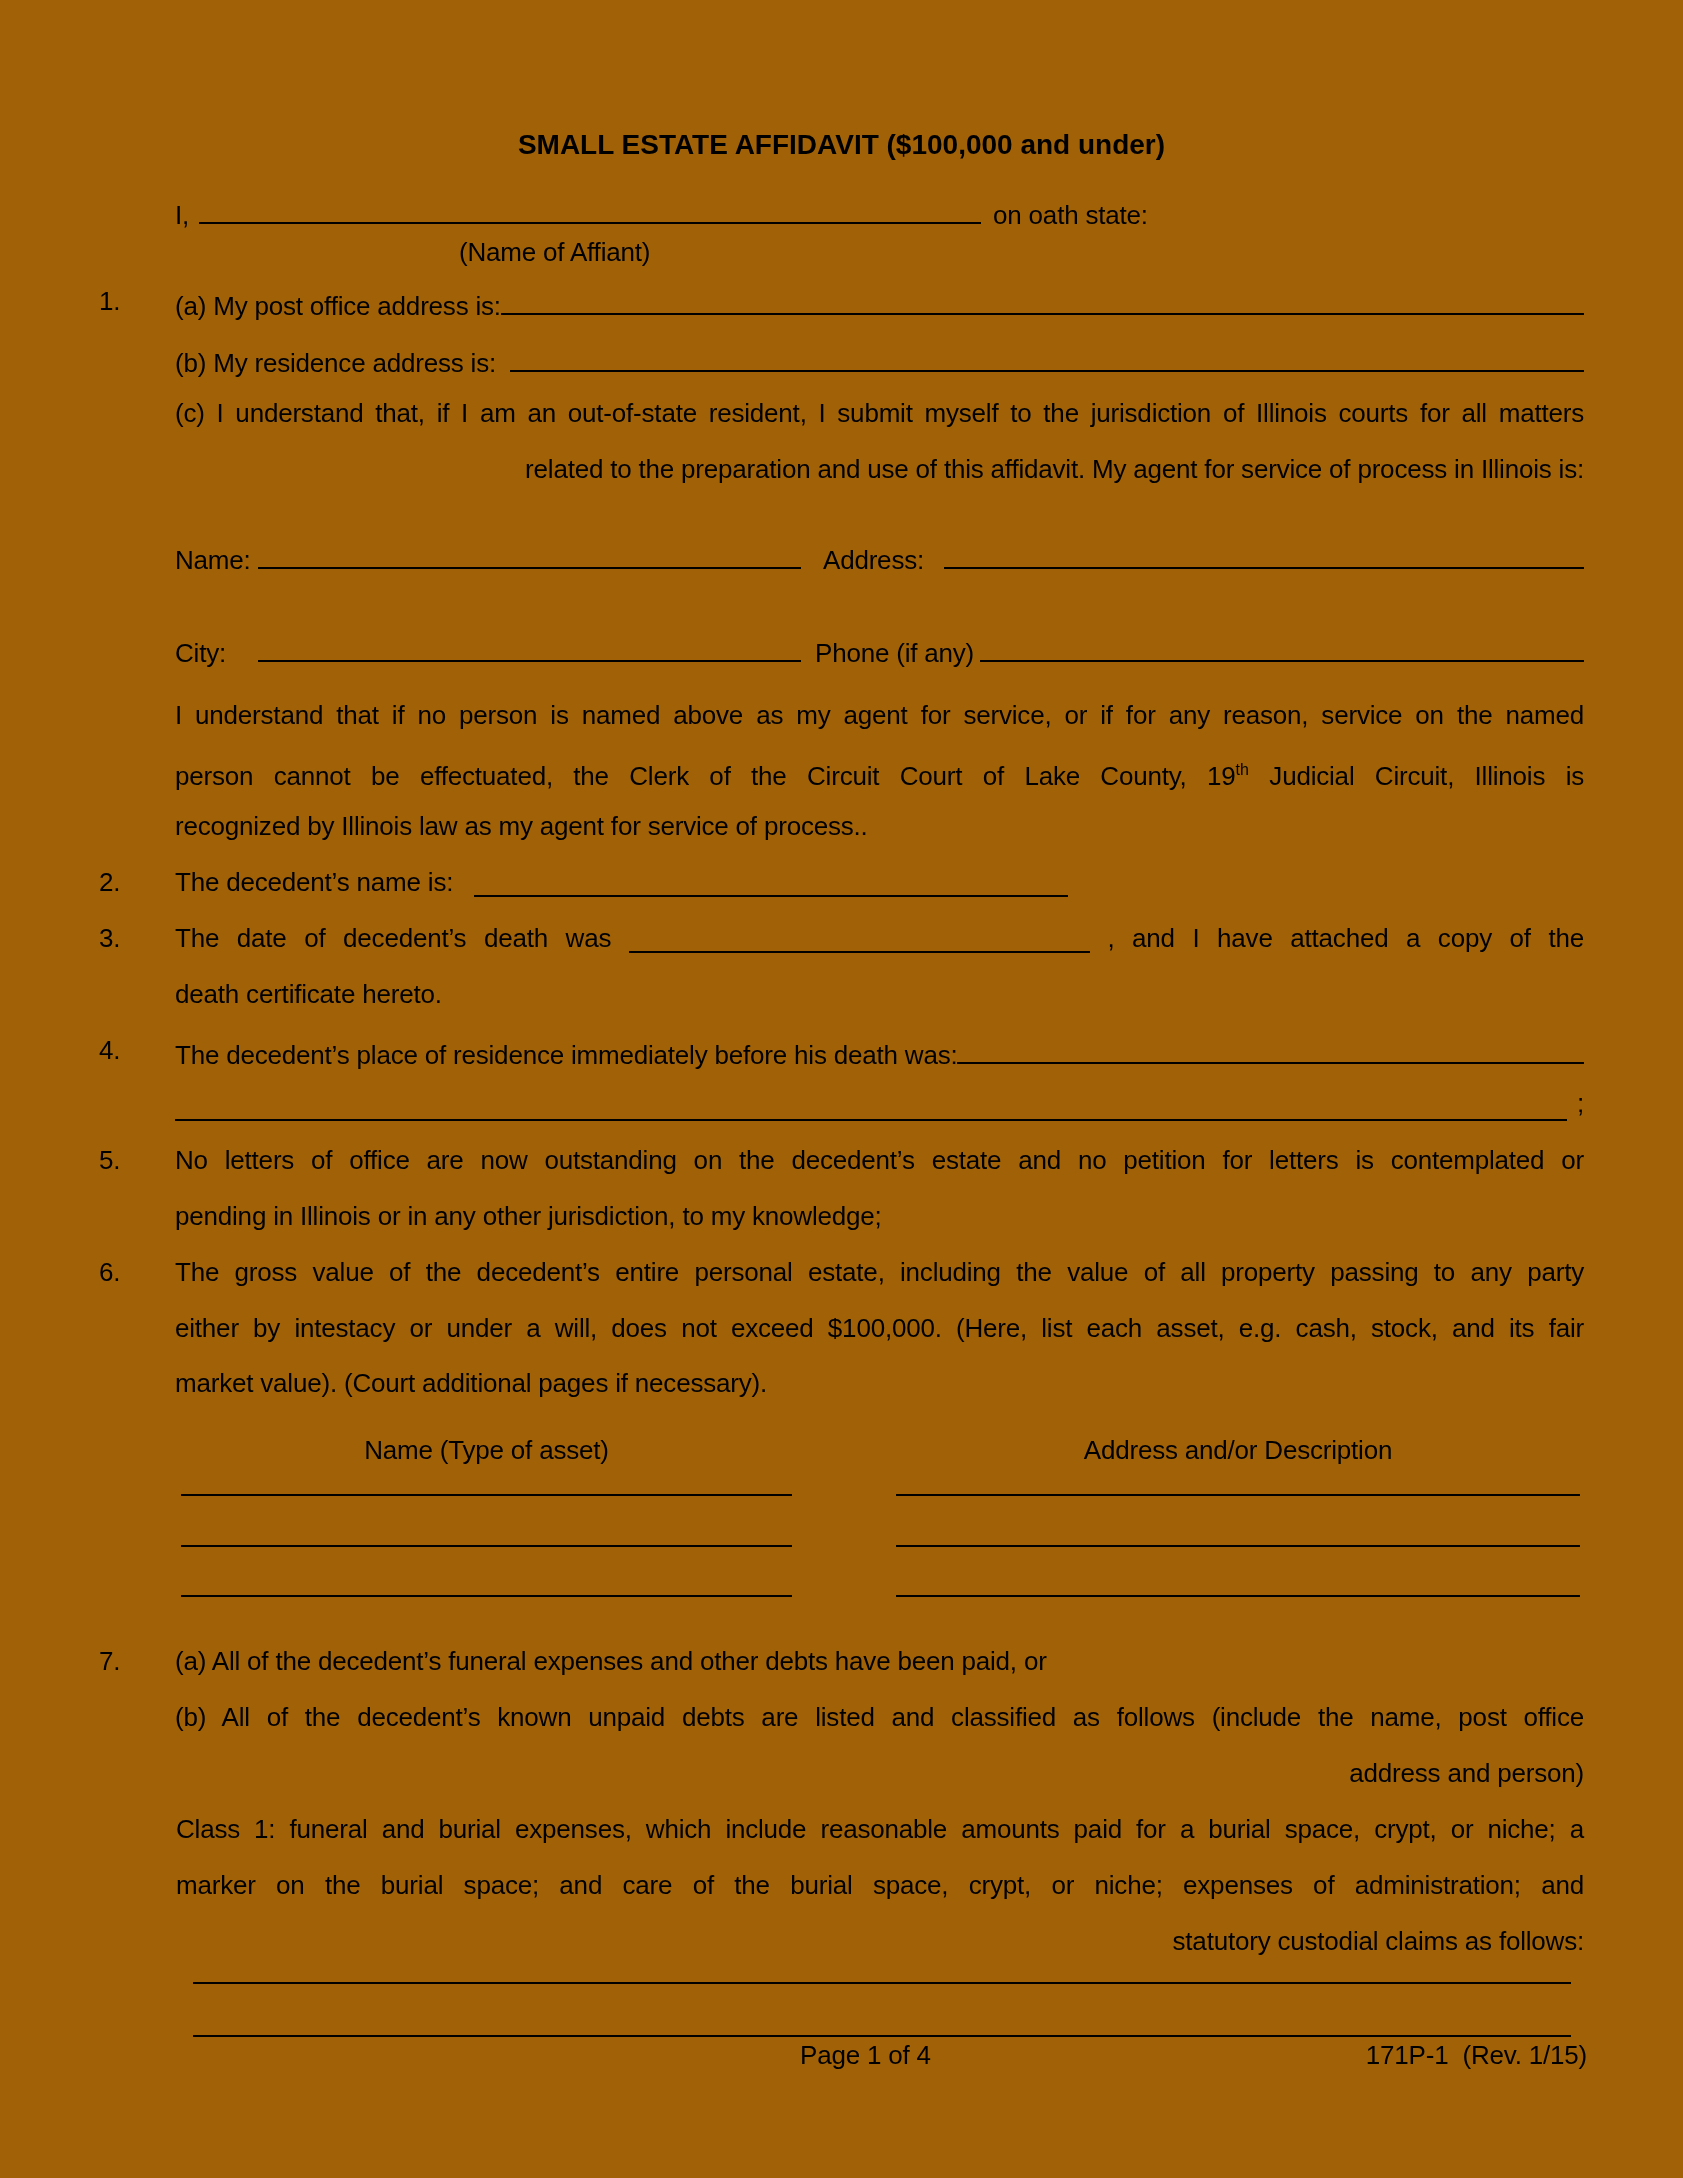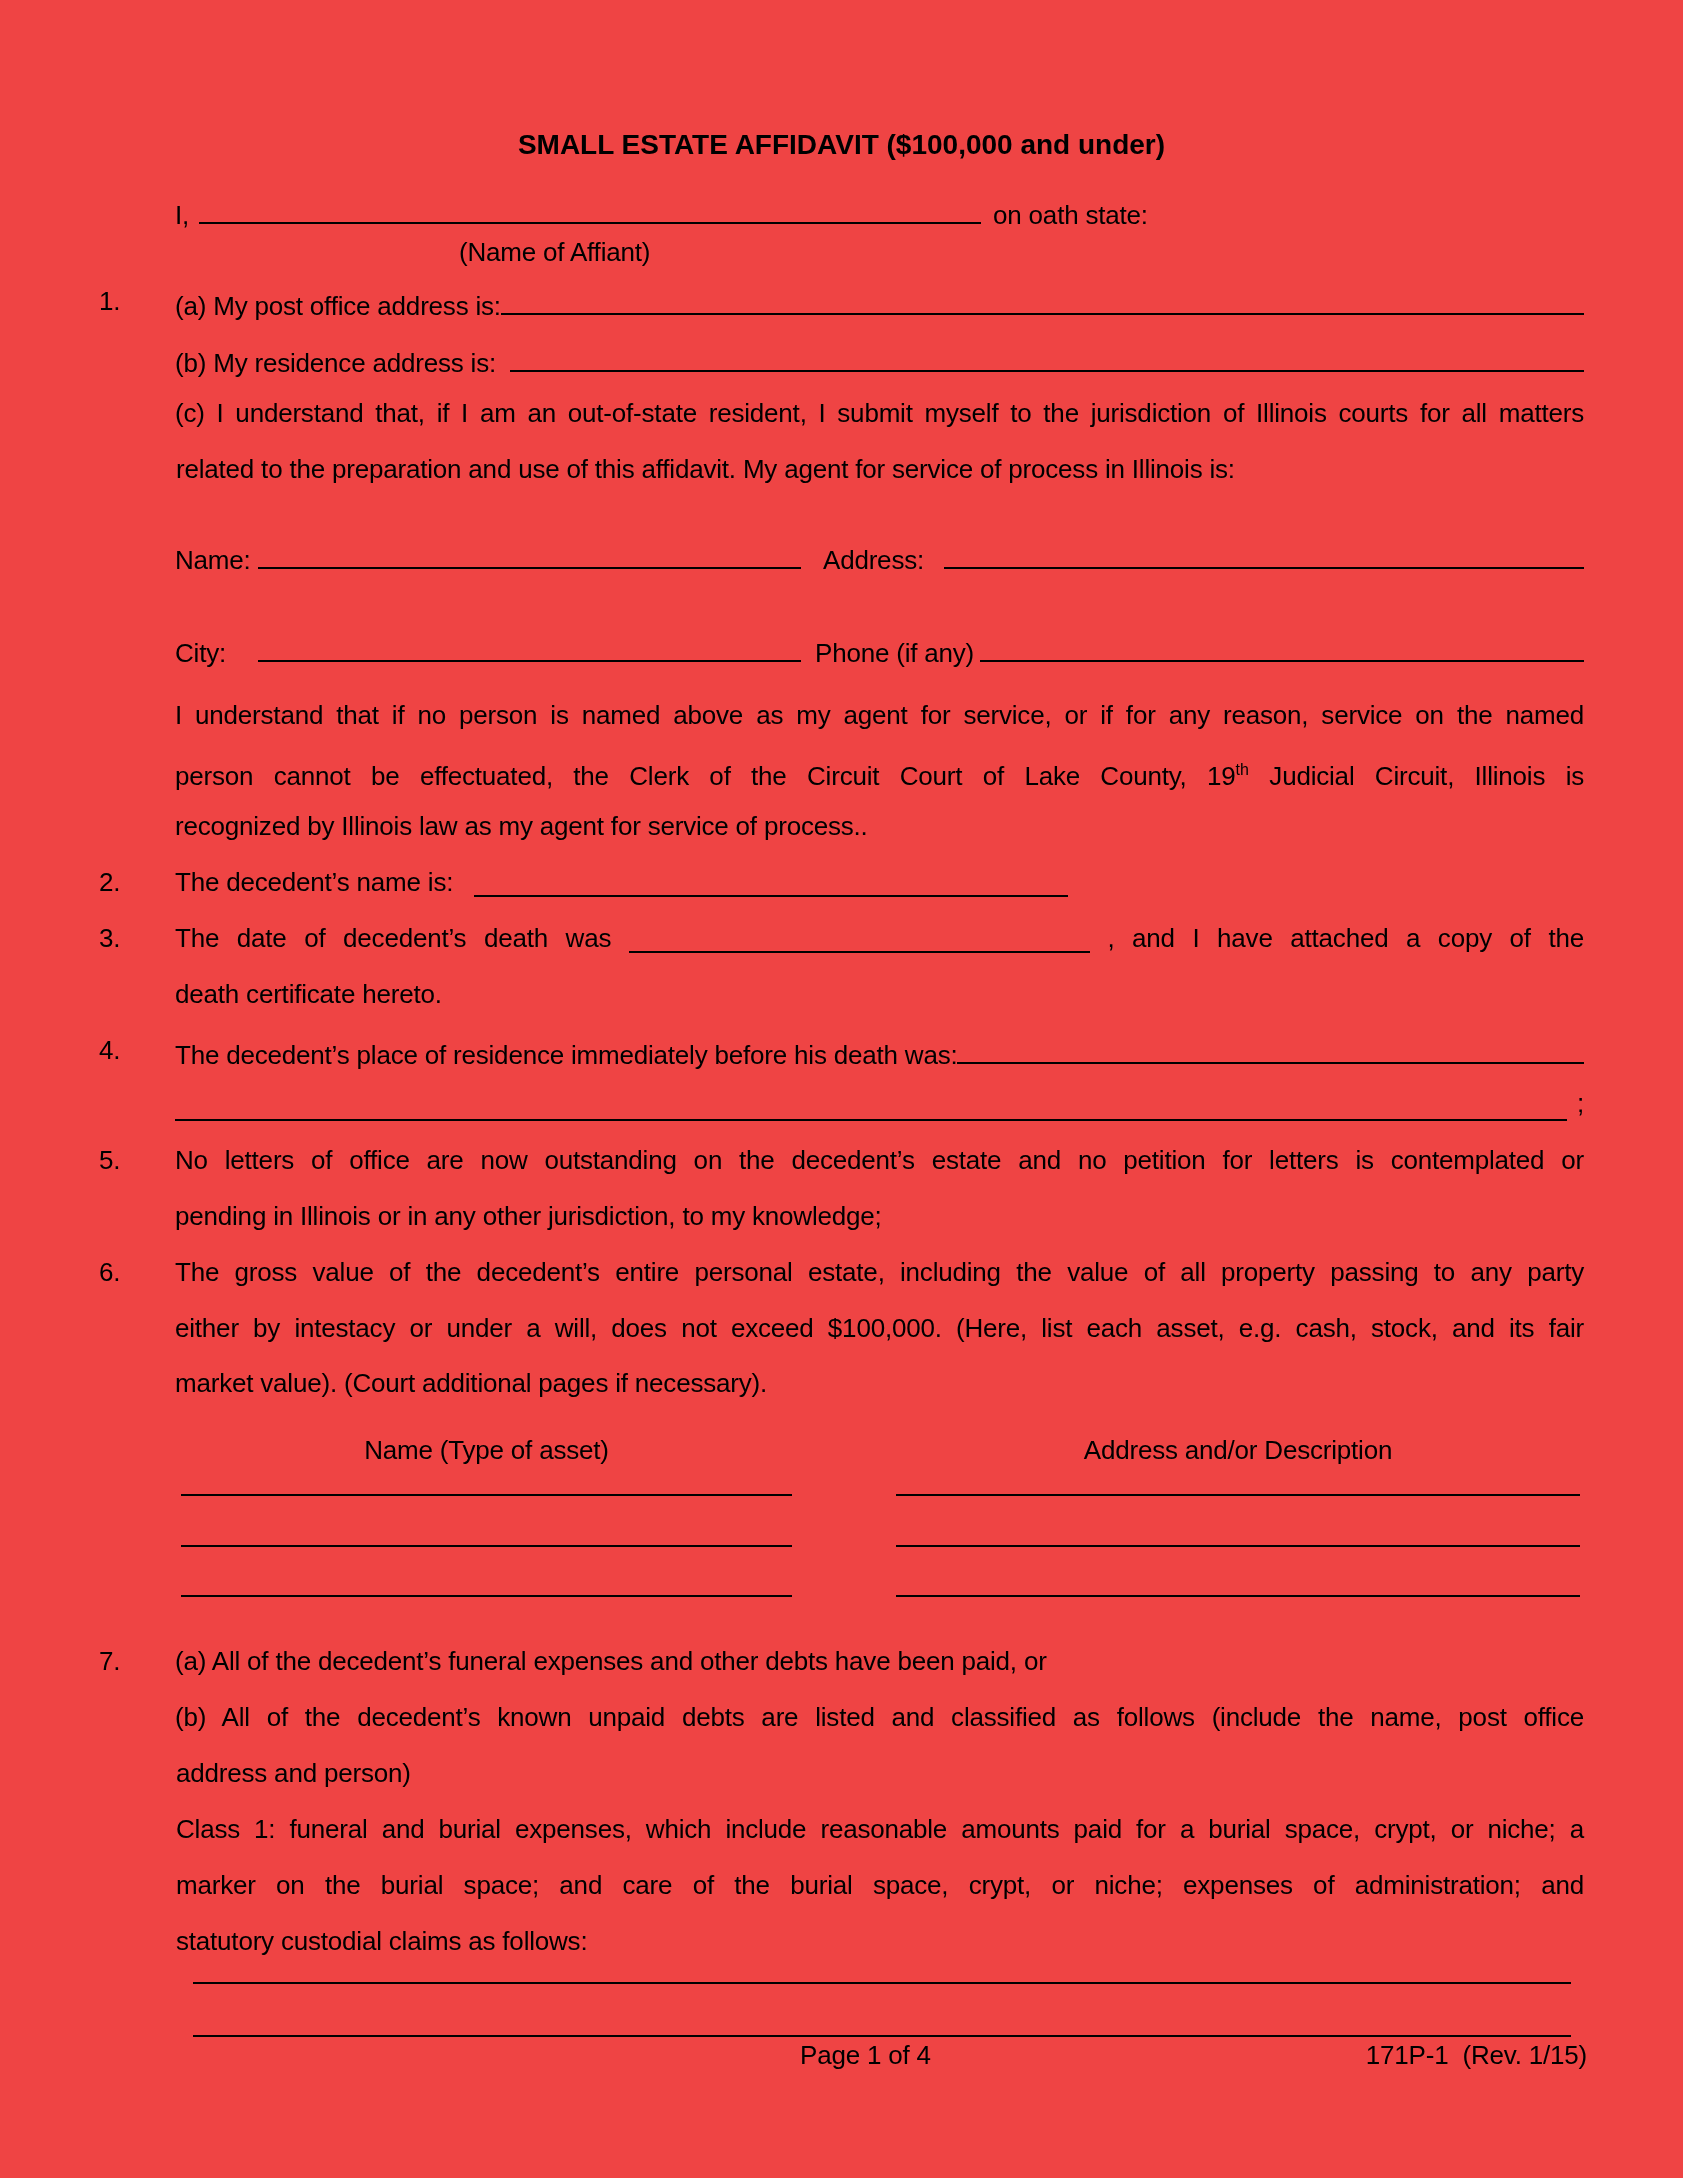--- a/index.html
+++ b/index.html
@@ -1,29 +1,29 @@
 <!DOCTYPE html>
 <html><head>
 <meta charset="utf-8">
 <style>
   html,body{margin:0;padding:0;background:#ffffff;}
   .page{
     position:relative;
     width:1683px;height:2178px;
-    background:#ef4444;color:#000;
+    background:#a16207;color:#000;
     font-family:"Liberation Sans","DejaVu Sans",sans-serif;
     font-size:26px;letter-spacing:-0.2px;
     overflow:hidden;
   }
   .row{position:absolute;left:99px;right:99px;line-height:36px;}
   .full{left:0;right:0;}
   .num{position:absolute;left:0;top:0;}
   .txt{margin-left:76px;}
   .ml-letter{}   
-  .ml-cont{margin-left:77px;}
+  .ml-cont{margin-left:77px;text-align:right;}
   .just{text-align:justify;text-align-last:justify;white-space:nowrap;}
   .flexrow{display:flex;align-items:baseline;}
   .blank{display:inline-block;height:30px;border-bottom:2px solid #000;vertical-align:-6px;}
   .fblank{height:30px;border-bottom:2px solid #000;margin-bottom:-6px;}
   .grow{flex:1 1 auto;}
   .lineonly{display:flex;align-items:flex-end;}
   .lineonly .bar{height:32px;border-bottom:2px solid #000;}
   .title{font-weight:bold;font-size:28px;text-align:center;letter-spacing:0;}
   .center{text-align:center;}
   sup.s{font-size:16px;vertical-align:super;letter-spacing:0;}

